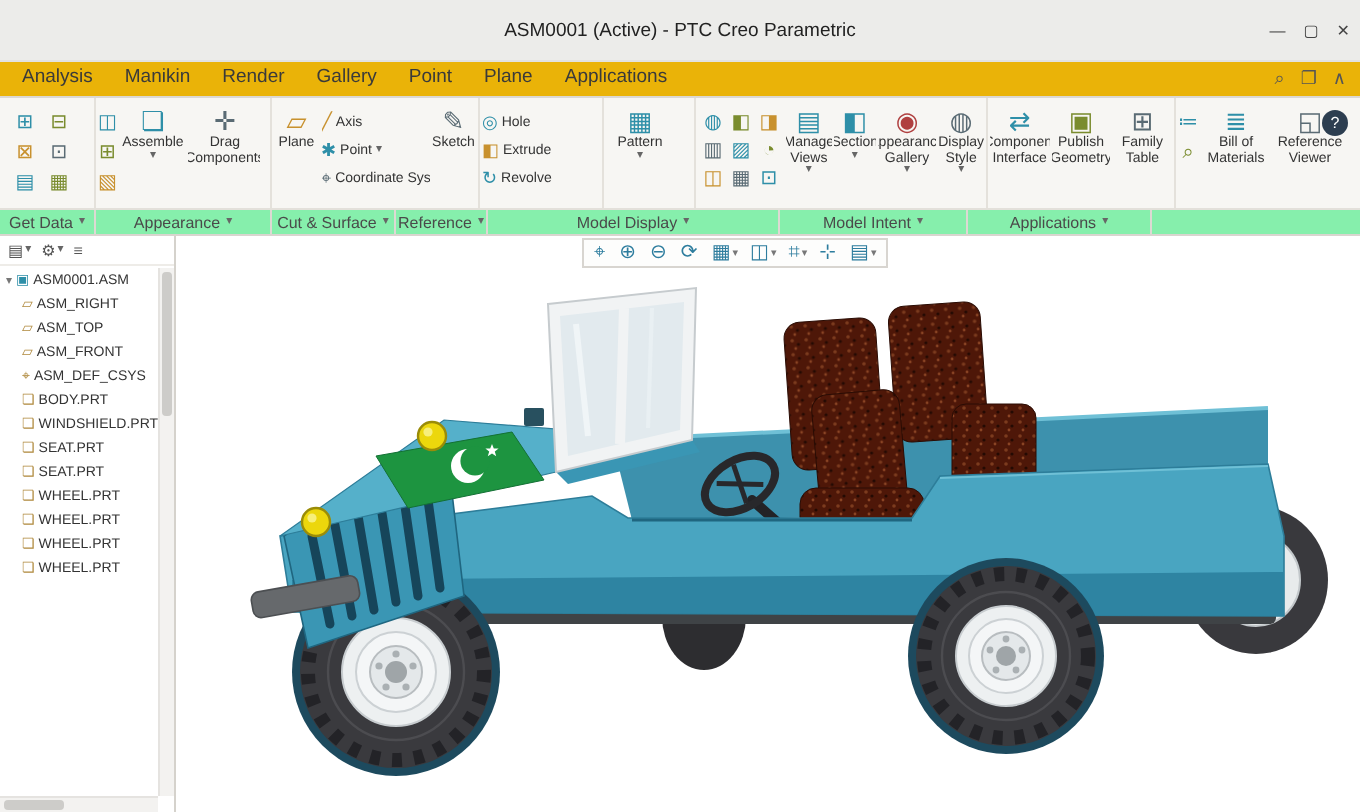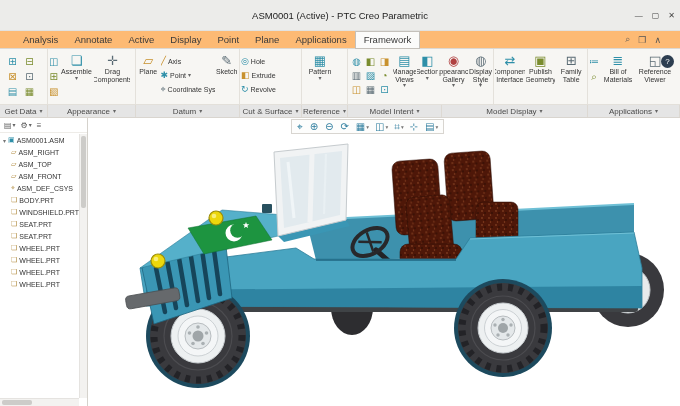--- a/index.html
+++ b/index.html
@@ -13,22 +13,22 @@
   .titlebar {
     height: 31px; background:#ececea; border-bottom:1px solid #e2e2e0;
     display:flex; align-items:center; justify-content:center;
     font-size:9.5px; color:#222; position:relative;
   }
   .wincontrols { position:absolute; right:5px; top:0; height:100%;
     display:flex; gap:9px; align-items:center; font-size:8px; color:#444; }
   .wincontrols span { cursor:default; }
   
   .tabrow {
-    height: 18px; background:#fdba74; display:flex; align-items:center;
-    padding:0 15px; font-size:9.5px; color:#3a3a3a; border-bottom:1px solid #dcd8d2;
+    height: 18px; background:#eab308; display:flex; 
+    padding:0 3px; font-size:9.5px; color:#3a3a3a; border-bottom:1px solid #dcd8d2;
   }
   .tab { padding:2px 8px 3px; white-space:nowrap; }
   .tab.boxed { border:1px solid #c4c0ba; background:#fbfbfa; }
   .tabrow-right { margin-left:auto; display:flex; gap:8px; align-items:center;
     color:#555; font-size:9px; padding-right:4px; }
   
   .ribbon { height:56px; background:#f7f6f3; display:flex; border-bottom:1px solid #e3e0da; position:relative; }
   .rg { border-right:1px solid #e4e1db; height:100%; padding:2px 1px; display:flex; gap:1px; align-items:flex-start; overflow:hidden; }
   .gw1{width:48px}.gw2{width:88px}.gw3{width:104px}.gw4{width:62px}
   .gw5{width:46px}.gw6{width:146px}.gw7{width:94px}.gw8{width:92px; border-right:none;}
@@ -45,21 +45,21 @@
   .icongrid2 { display:grid; grid-template-columns:repeat(2,15px); gap:2px; padding:4px 2px 0 4px; }
   .icongrid3 { display:grid; grid-template-columns:repeat(3,13px); gap:1px; padding:4px 1px 0 1px; }
   .ric { font-size:10px; text-align:center; line-height:13px; }
   .ric:nth-child(4n+1){ color:#2e8fa8; } .ric:nth-child(4n+2){ color:#7a8c2e; }
   .ric:nth-child(4n+3){ color:#c8912e; } .ric:nth-child(4n+4){ color:#5a6b74; }
   .c1{color:#2e8fa8}.c2{color:#7a8c2e}.c3{color:#c8912e}.c4{color:#5a6b74}.c5{color:#b04040}
   .help-circle { position:absolute; right:6px; top:6px; width:13px; height:13px;
     border-radius:50%; background:#2d3e50; color:#fff; font-size:8px;
     display:flex; align-items:center; justify-content:center; }
   
-  .glabels { height:13px; background:#e5e5e5; border-bottom:1px solid #d9d5cf;
+  .glabels { height:13px; background:#86efac; border-bottom:1px solid #d9d5cf;
     display:flex; font-size:8px; color:#4a4a4a; align-items:center; }
   .gl { display:flex; align-items:center; justify-content:center; gap:3px; height:100%;
     border-right:1px solid #ddd9d3; white-space:nowrap; overflow:hidden; }
   
   .toolbar2 { height:16px; border-bottom:1px solid #e0ddd8; background:#fbfaf8;
     display:flex; align-items:center; gap:6px; padding:0 4px; font-size:9px; color:#4a6b7a; }
   .t2item { display:flex; align-items:center; gap:1px; }
   .t2sep { width:1px; height:11px; background:#d8d5d0; }
   
   .content { position:absolute; top:118px; left:0; right:0; bottom:0; display:flex; }
@@ -98,27 +98,26 @@
     <span>ASM0001 (Active) - PTC Creo Parametric</span>
     <div class="wincontrols">
       <span>—</span>
       <span>▢</span>
       <span>✕</span>
     </div>
   </div>
 
   <div class="tabrow">
     <span class="tab">Analysis</span>
-    <span class="tab">Annotate</span>
-    <span class="tab">Active</span>
-    <span class="tab">Display</span>
+    <span class="tab">Manikin</span>
+    <span class="tab">Render</span>
+    <span class="tab">Gallery</span>
     <span class="tab">Point</span>
     <span class="tab">Plane</span>
     <span class="tab">Applications</span>
-    <span class="tab boxed">Framework</span>
     <div class="tabrow-right">
       <span>⌕</span>
       <span>❐</span>
       <span>∧</span>
     </div>
   </div>
 
   <div class="ribbon">
 
     <div class="rg gw1">
@@ -269,38 +268,34 @@
 
   <div class="glabels">
     <div class="gl gw1">
         <span>Get Data</span>
         <span class="caret">▾</span>
       </div>
     <div class="gl gw2">
         <span>Appearance</span>
         <span class="caret">▾</span>
       </div>
-    <div class="gl gw3">
-        <span>Datum</span>
-        <span class="caret">▾</span>
-      </div>
     <div class="gl gw4">
         <span>Cut &amp; Surface</span>
         <span class="caret">▾</span>
       </div>
     <div class="gl gw5">
         <span>Reference</span>
         <span class="caret">▾</span>
       </div>
+    <div class="gl gw6">
+        <span>Model Display</span>
+        <span class="caret">▾</span>
+      </div>
     <div class="gl gw7">
         <span>Model Intent</span>
-        <span class="caret">▾</span>
-      </div>
-    <div class="gl gw6">
-        <span>Model Display</span>
         <span class="caret">▾</span>
       </div>
     <div class="gl gw8">
         <span>Applications</span>
         <span class="caret">▾</span>
       </div>
   </div>
 
   <div class="toolbar2">
     <span class="t2item">

